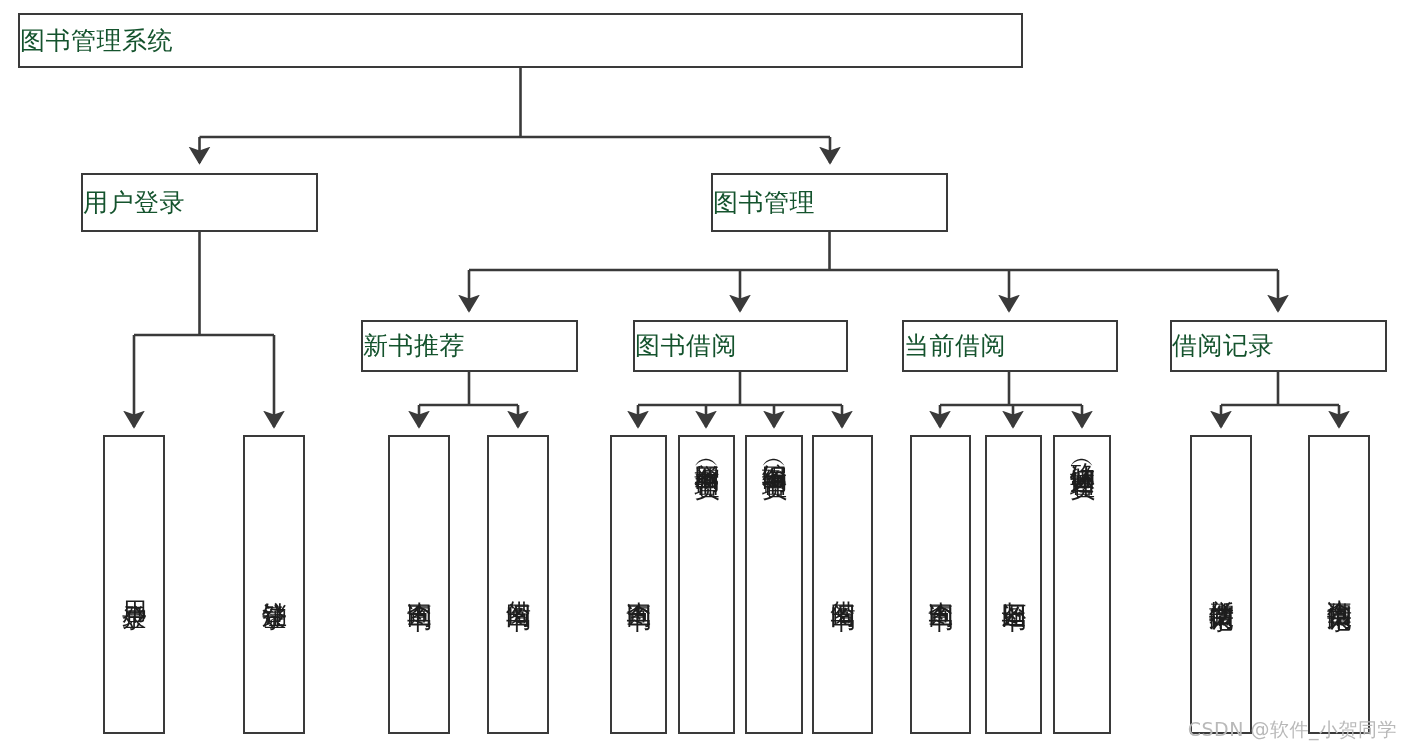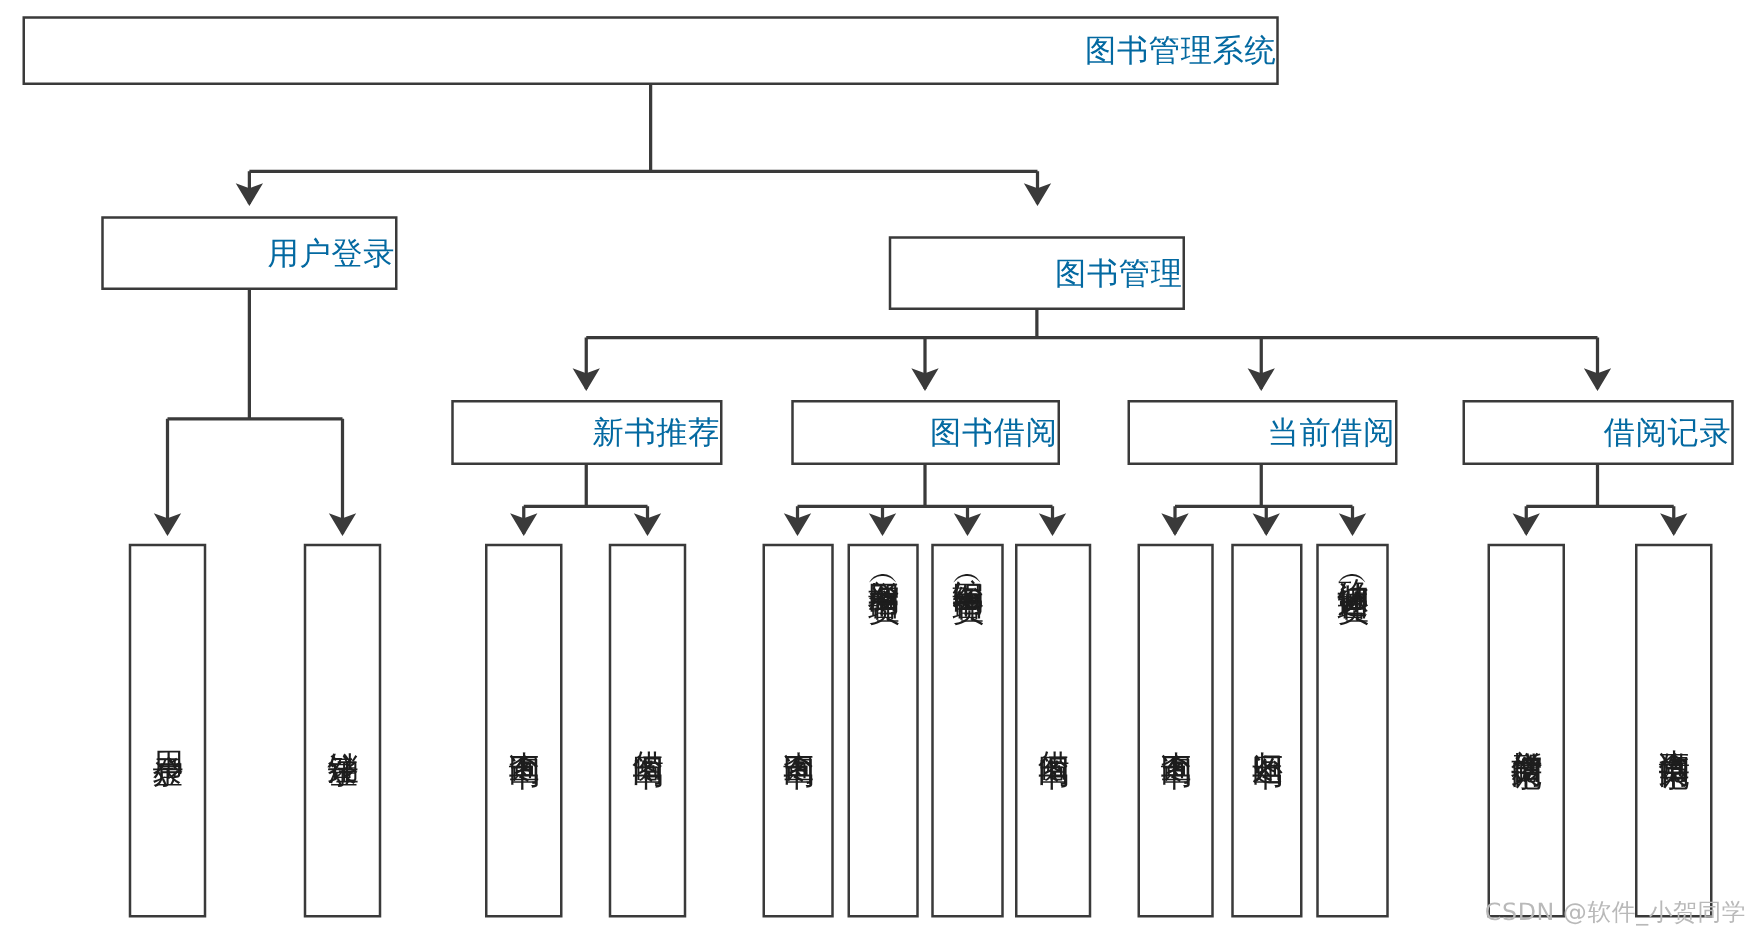--- a/index.html
+++ b/index.html
@@ -25,22 +25,23 @@
     height: 747px;
     pointer-events: none;
   }
   .node {
     position: absolute;
     box-sizing: border-box;
     border: 2.5px solid #3a3a3a;
     background: #ffffff;
     display: flex;
     align-items: center;
-    justify-content: flex-end;
-    color: #0369a1;
+    justify-content: flex-start;
+    color: #14532d;
+    font-family: Liberation Serif, serif;
   }
   .node-h {
     font-size: 25px;
     line-height: 1.1;
     letter-spacing: 0.5px;
     white-space: nowrap;
   }
   .node-root {
     font-size: 25px;
   }
@@ -134,21 +135,21 @@
     </g>
   </svg>
 
   <div class="node node-root" style="left:18px; top:13px; width:1005px; height:55px;">
     <span class="node-h">图书管理系统</span>
   </div>
 
   <div class="node" style="left:81px; top:173px; width:237px; height:59px;">
     <span class="node-h">用户登录</span>
   </div>
-  <div class="node" style="left:711px; top:173px; width:237px; height:59px;margin-top:16px;">
+  <div class="node" style="left:711px; top:173px; width:237px; height:59px;">
     <span class="node-h">图书管理</span>
   </div>
 
   <div class="node" style="left:361px; top:320px; width:217px; height:52px;">
     <span class="node-h">新书推荐</span>
   </div>
   <div class="node" style="left:633px; top:320px; width:215px; height:52px;">
     <span class="node-h">图书借阅</span>
   </div>
   <div class="node" style="left:1170px; top:320px; width:217px; height:52px;">

